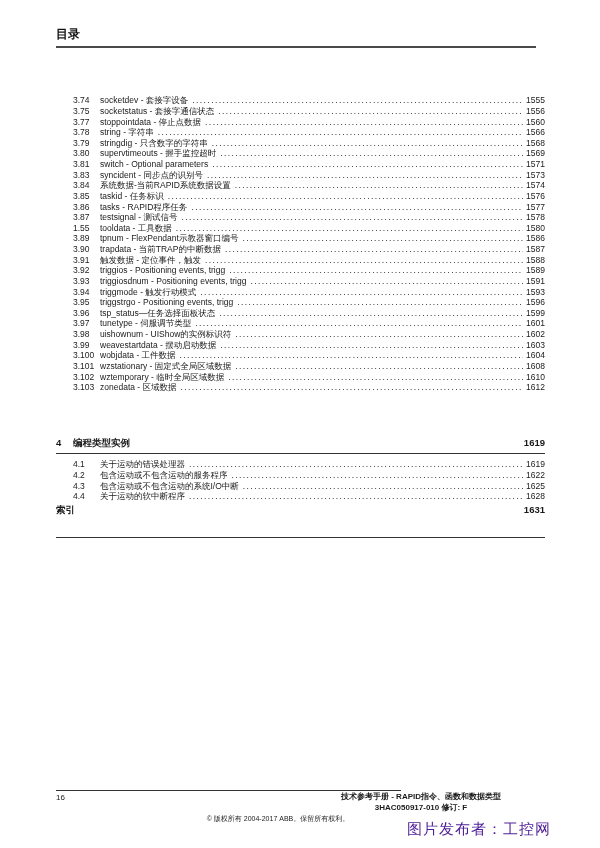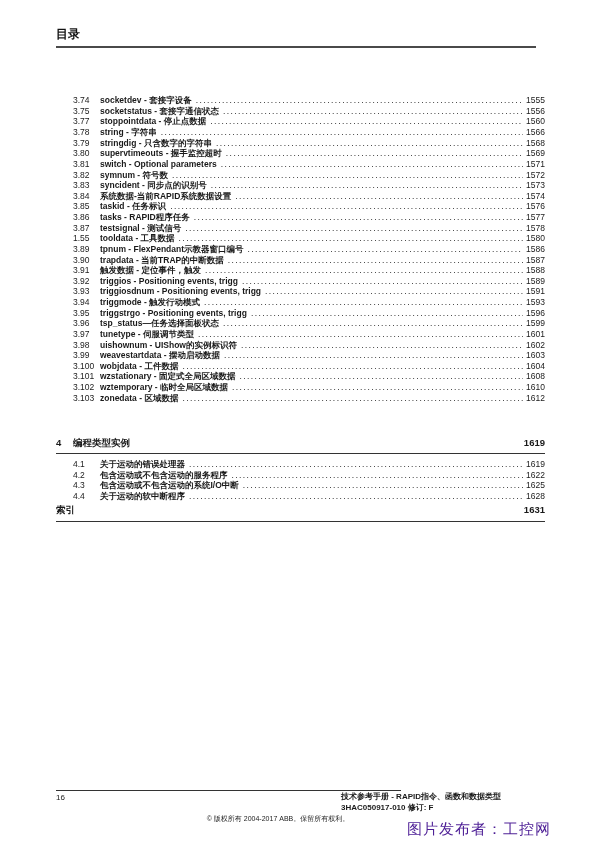--- a/index.html
+++ b/index.html
@@ -8,23 +8,23 @@
     font-family:"Liberation Sans","DejaVu Sans",sans-serif;color:#1a1a1a;
   }
   
   .doc-header{
     position:absolute;left:56px;top:24px;width:480px;
     border-bottom:2px solid #4a4a4a;padding-bottom:3px;
   }
   .doc-header .doc-title{font-size:12px;font-weight:bold;color:#111;}
   
   .toc-list{position:absolute;left:73px;top:95px;width:472px;}
-  .toc-row{display:flex;align-items:center;height:10.63px;font-size:8.5px;line-height:10.3px;color:#1a1a1a;}
+  .toc-row{display:flex;align-items:flex-end;height:10.63px;font-size:8.5px;line-height:10.3px;color:#1a1a1a;}
   .toc-row .num{flex:0 0 27px;white-space:nowrap;}
-  .toc-row .title{white-space:nowrap;font-weight:bold;}
+  .toc-row .title{white-space:nowrap;}
   .toc-row .dots{
     flex:1 1 auto;overflow:hidden;white-space:nowrap;margin:0 3px 0 4px;color:#1a1a1a;
   }
   .toc-row .dots::after{
     content:"..........................................................................................................................................................................................................................................";
     letter-spacing:1.4px;
   }
   .toc-row .pg{flex:0 0 auto;white-space:nowrap;}
   
   .section4{position:absolute;left:56px;top:437px;width:489px;}
@@ -32,27 +32,27 @@
     display:flex;align-items:baseline;font-size:9.5px;font-weight:bold;
     border-bottom:1.5px solid #333;padding-bottom:3px;
   }
   .sec-num{flex:0 0 17px;}
   .spacer{flex:1 1 auto;}
   .sec-children{margin-top:5px;padding-left:17px;}
   
   .index-block{
     position:absolute;left:56px;top:504px;width:489px;
     display:flex;align-items:baseline;font-size:9.5px;font-weight:bold;
-    border-bottom:1.5px solid #333;padding-bottom:4px;
+    border-bottom:1.5px solid #333;padding-bottom:20px;
   }
   
   .footer-rule{position:absolute;left:56px;top:790px;width:345px;border-top:1px solid #333;}
   .footer-page{position:absolute;left:56px;top:793px;font-size:8px;color:#1a1a1a;}
   .footer-right{
-    position:absolute;right:55px;top:792px;text-align:left;
+    position:absolute;right:55px;top:792px;text-align:center;
     font-size:8px;font-weight:bold;line-height:10.5px;color:#1a1a1a;
   }
   .footer-copy{
     position:absolute;left:0;top:814px;width:100%;text-align:center;
     font-size:7px;color:#222;
   }
   .watermark{
     position:absolute;right:5px;top:820px;font-size:15px;letter-spacing:1px;
     color:#a3a3a3;
   }
@@ -101,26 +101,20 @@
     <span class="num">3.80</span>
     <span class="title">supervtimeouts - 握手监控超时</span>
     <span class="dots"></span>
     <span class="pg">1569</span>
   </div>
       <div class="toc-row">
     <span class="num">3.81</span>
     <span class="title">switch - Optional parameters</span>
     <span class="dots"></span>
     <span class="pg">1571</span>
-  </div>
-      <div class="toc-row">
-    <span class="num">3.82</span>
-    <span class="title">symnum - 符号数</span>
-    <span class="dots"></span>
-    <span class="pg">1572</span>
   </div>
       <div class="toc-row">
     <span class="num">3.83</span>
     <span class="title">syncident - 同步点的识别号</span>
     <span class="dots"></span>
     <span class="pg">1573</span>
   </div>
       <div class="toc-row">
     <span class="num">3.84</span>
     <span class="title">系统数据-当前RAPID系统数据设置</span>

